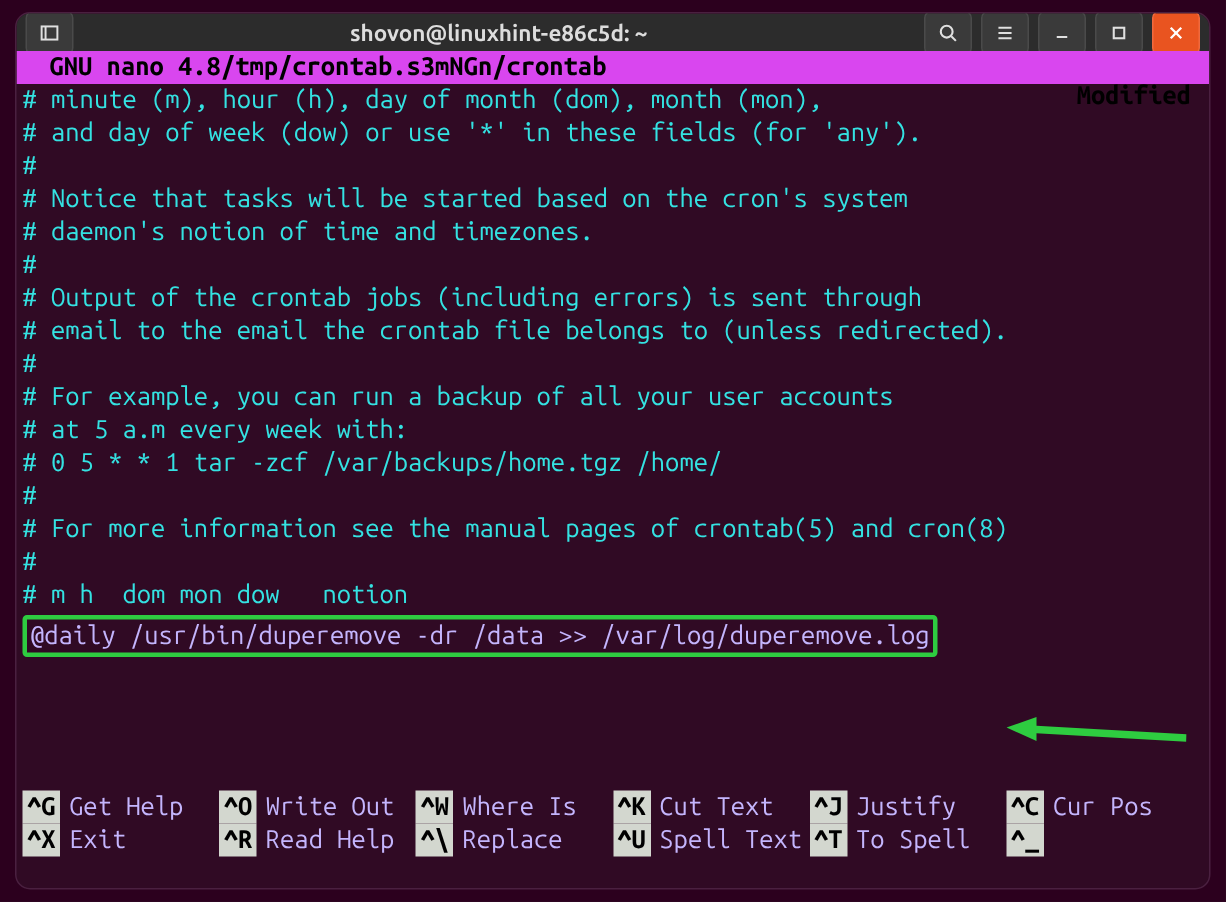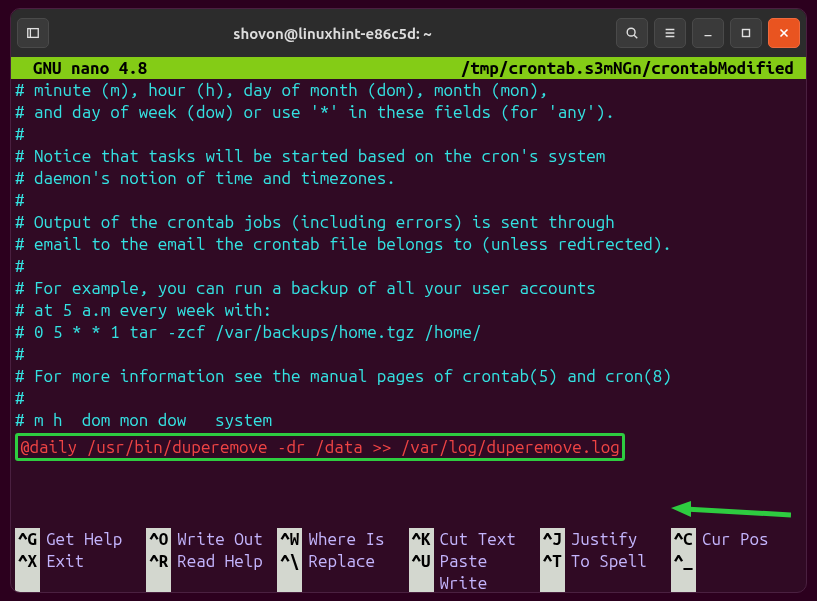--- a/index.html
+++ b/index.html
@@ -16,21 +16,21 @@
       top: 8px;
       left: 10px;
       width: 797px;
       height: 585px;
       border-radius: 10px;
       overflow: hidden;
       background: #300a24;
       border: 1px solid #4a2040;
     }
     .titlebar {
-      height: 48px;
+      height: 25px;
       background: #2c2c2c;
       display: flex;
       align-items: center;
       padding: 0 6px;
       gap: 4px;
     }
     .tb-btn {
       width: 32px;
       height: 30px;
       border-radius: 5px;
@@ -53,44 +53,44 @@
     .tb-right { display: flex; gap: 6px; align-items: center; }
     .tb-close { background: #e95420; border-color: #f06a3e; }
     .terminal {
       padding: 0;
       color: #aaa;
       line-height: 22px;
       position: relative;
       height: calc(100% - 40px);
     }
     .nano-header {
-      background: #84cc16;
+      background: #d946ef;
       color: #000;
       display: flex;
       padding: 0 6px;
       height: 22px;
       line-height: 22px;
       font-weight: bold;
     }
     .nano-header .left { flex: 0 0 auto; padding-left: 16px; }
-    .nano-header .center { flex: 1; text-align: right; }
-    .nano-header .right { flex: 0 0 auto; padding-right: 6px; }
+    .nano-header .center { flex: 1; text-align: left; }
+    .nano-header .right { flex: 0 0 auto; padding-right: 6px; margin-top: 19px; }
     .content {
       padding: 0 4px;
       color: #34e2e2;
       white-space: pre;
     }
     .highlight-box {
       display: inline-block;
       border: 3px solid #2ecc40;
       border-radius: 3px;
       padding: 0 2px;
       margin: 2px 0;
     }
-    .highlight-text { color: #ef4444; }
+    .highlight-text { color: #c4b5fd; }
     .arrow {
       position: absolute;
       top: 444px;
       left: 660px;
       width: 120px;
       height: 20px;
     }
     .shortcuts {
       position: absolute;
       bottom: 6px;
@@ -170,21 +170,21 @@
 <span>#</span>
 <span># Output of the crontab jobs (including errors) is sent through</span>
 <span># email to the email the crontab file belongs to (unless redirected).</span>
 <span>#</span>
 <span># For example, you can run a backup of all your user accounts</span>
 <span># at 5 a.m every week with:</span>
 <span># 0 5 * * 1 tar -zcf /var/backups/home.tgz /home/</span>
 <span>#</span>
 <span># For more information see the manual pages of crontab(5) and cron(8)</span>
 <span>#</span>
-<span># m h  dom mon dow   system</span>
+<span># m h  dom mon dow   notion</span>
 <span class="highlight-box"><span class="highlight-text">@daily /usr/bin/duperemove -dr /data &gt;&gt; /var/log/duperemove.log</span></span></div>
 
     <svg class="arrow" viewBox="0 0 120 20">
       <line x1="120" y1="14" x2="14" y2="8" stroke="#2ecc40" stroke-width="5"></line>
       <polygon points="0,7 20,0 20,16" fill="#2ecc40"></polygon>
     </svg>
 
     <div class="shortcuts">
       <div class="shortcut">
           <span class="key">^G</span>
@@ -217,21 +217,21 @@
       <div class="shortcut">
           <span class="key">^R</span>
           <span class="label">Read Help</span>
         </div>
       <div class="shortcut">
           <span class="key">^\</span>
           <span class="label">Replace</span>
         </div>
       <div class="shortcut">
           <span class="key">^U</span>
-          <span class="label">Paste Write</span>
+          <span class="label">Spell Text</span>
         </div>
       <div class="shortcut">
           <span class="key">^T</span>
           <span class="label">To Spell</span>
         </div>
       <div class="shortcut">
           <span class="key">^_</span>
         </div>
     </div>
   </div>

